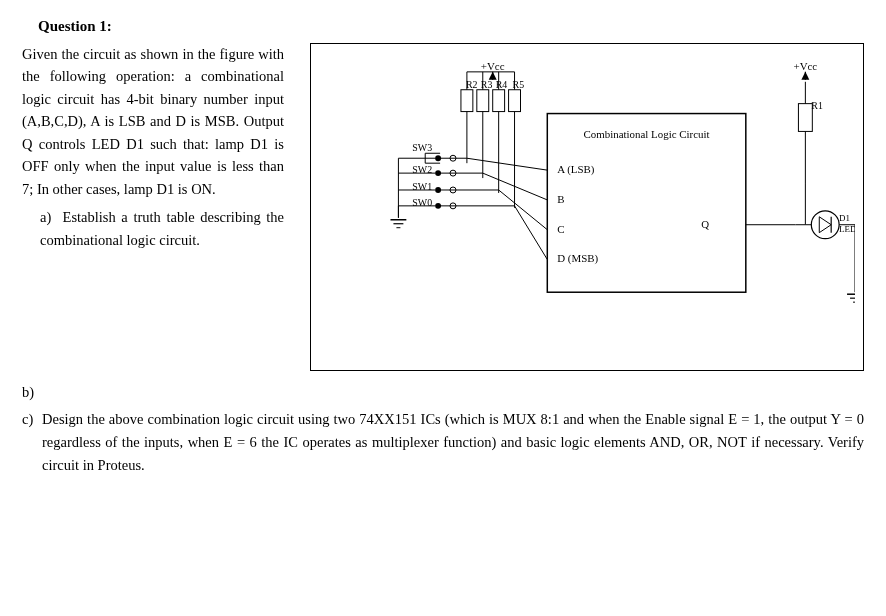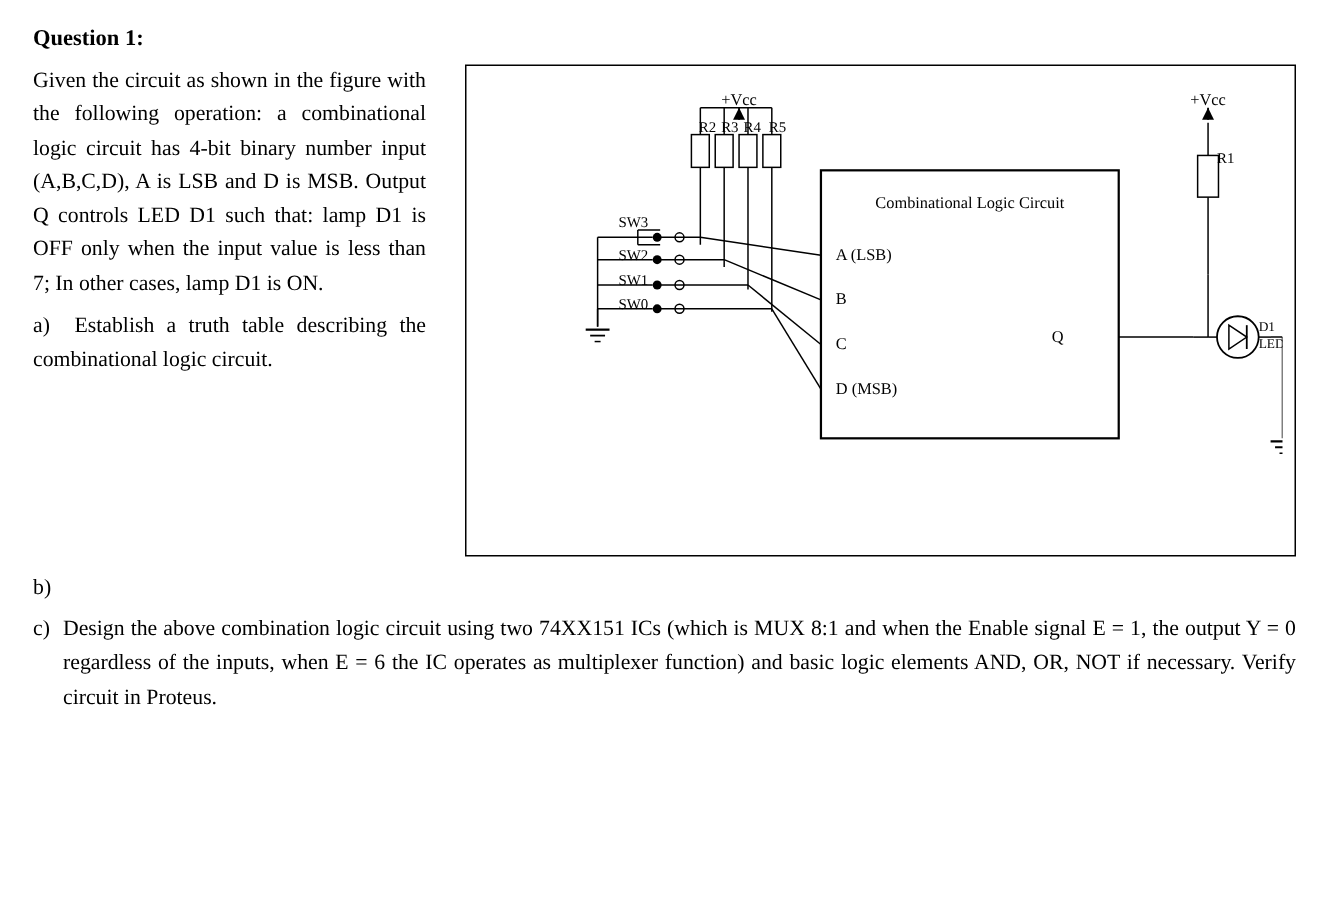--- a/index.html
+++ b/index.html
@@ -9,37 +9,39 @@
       font-size: 15px;
       color: #000;
       width: 886px;
       min-height: 616px;
       padding: 18px 22px;
     }
     .question-title {
       font-weight: bold;
       font-size: 15px;
       margin-bottom: 8px;
+      margin-left: 16px;
     }
     .main-content {
       display: flex;
       gap: 26px;
       margin-bottom: 10px;
     }
     .text-col {
       width: 262px;
       flex-shrink: 0;
       font-size: 14.5px;
       line-height: 1.55;
       text-align: justify;
     }
     .text-col p {
       margin-bottom: 6px;
     }
     .sub-item {
+      margin-left: 18px;
       margin-bottom: 2px;
     }
     .circuit-col {
       flex: 1;
       border: 1.5px solid #000;
       padding: 10px 8px 8px 8px;
       position: relative;
       min-height: 300px;
       display: flex;
       flex-direction: column;

